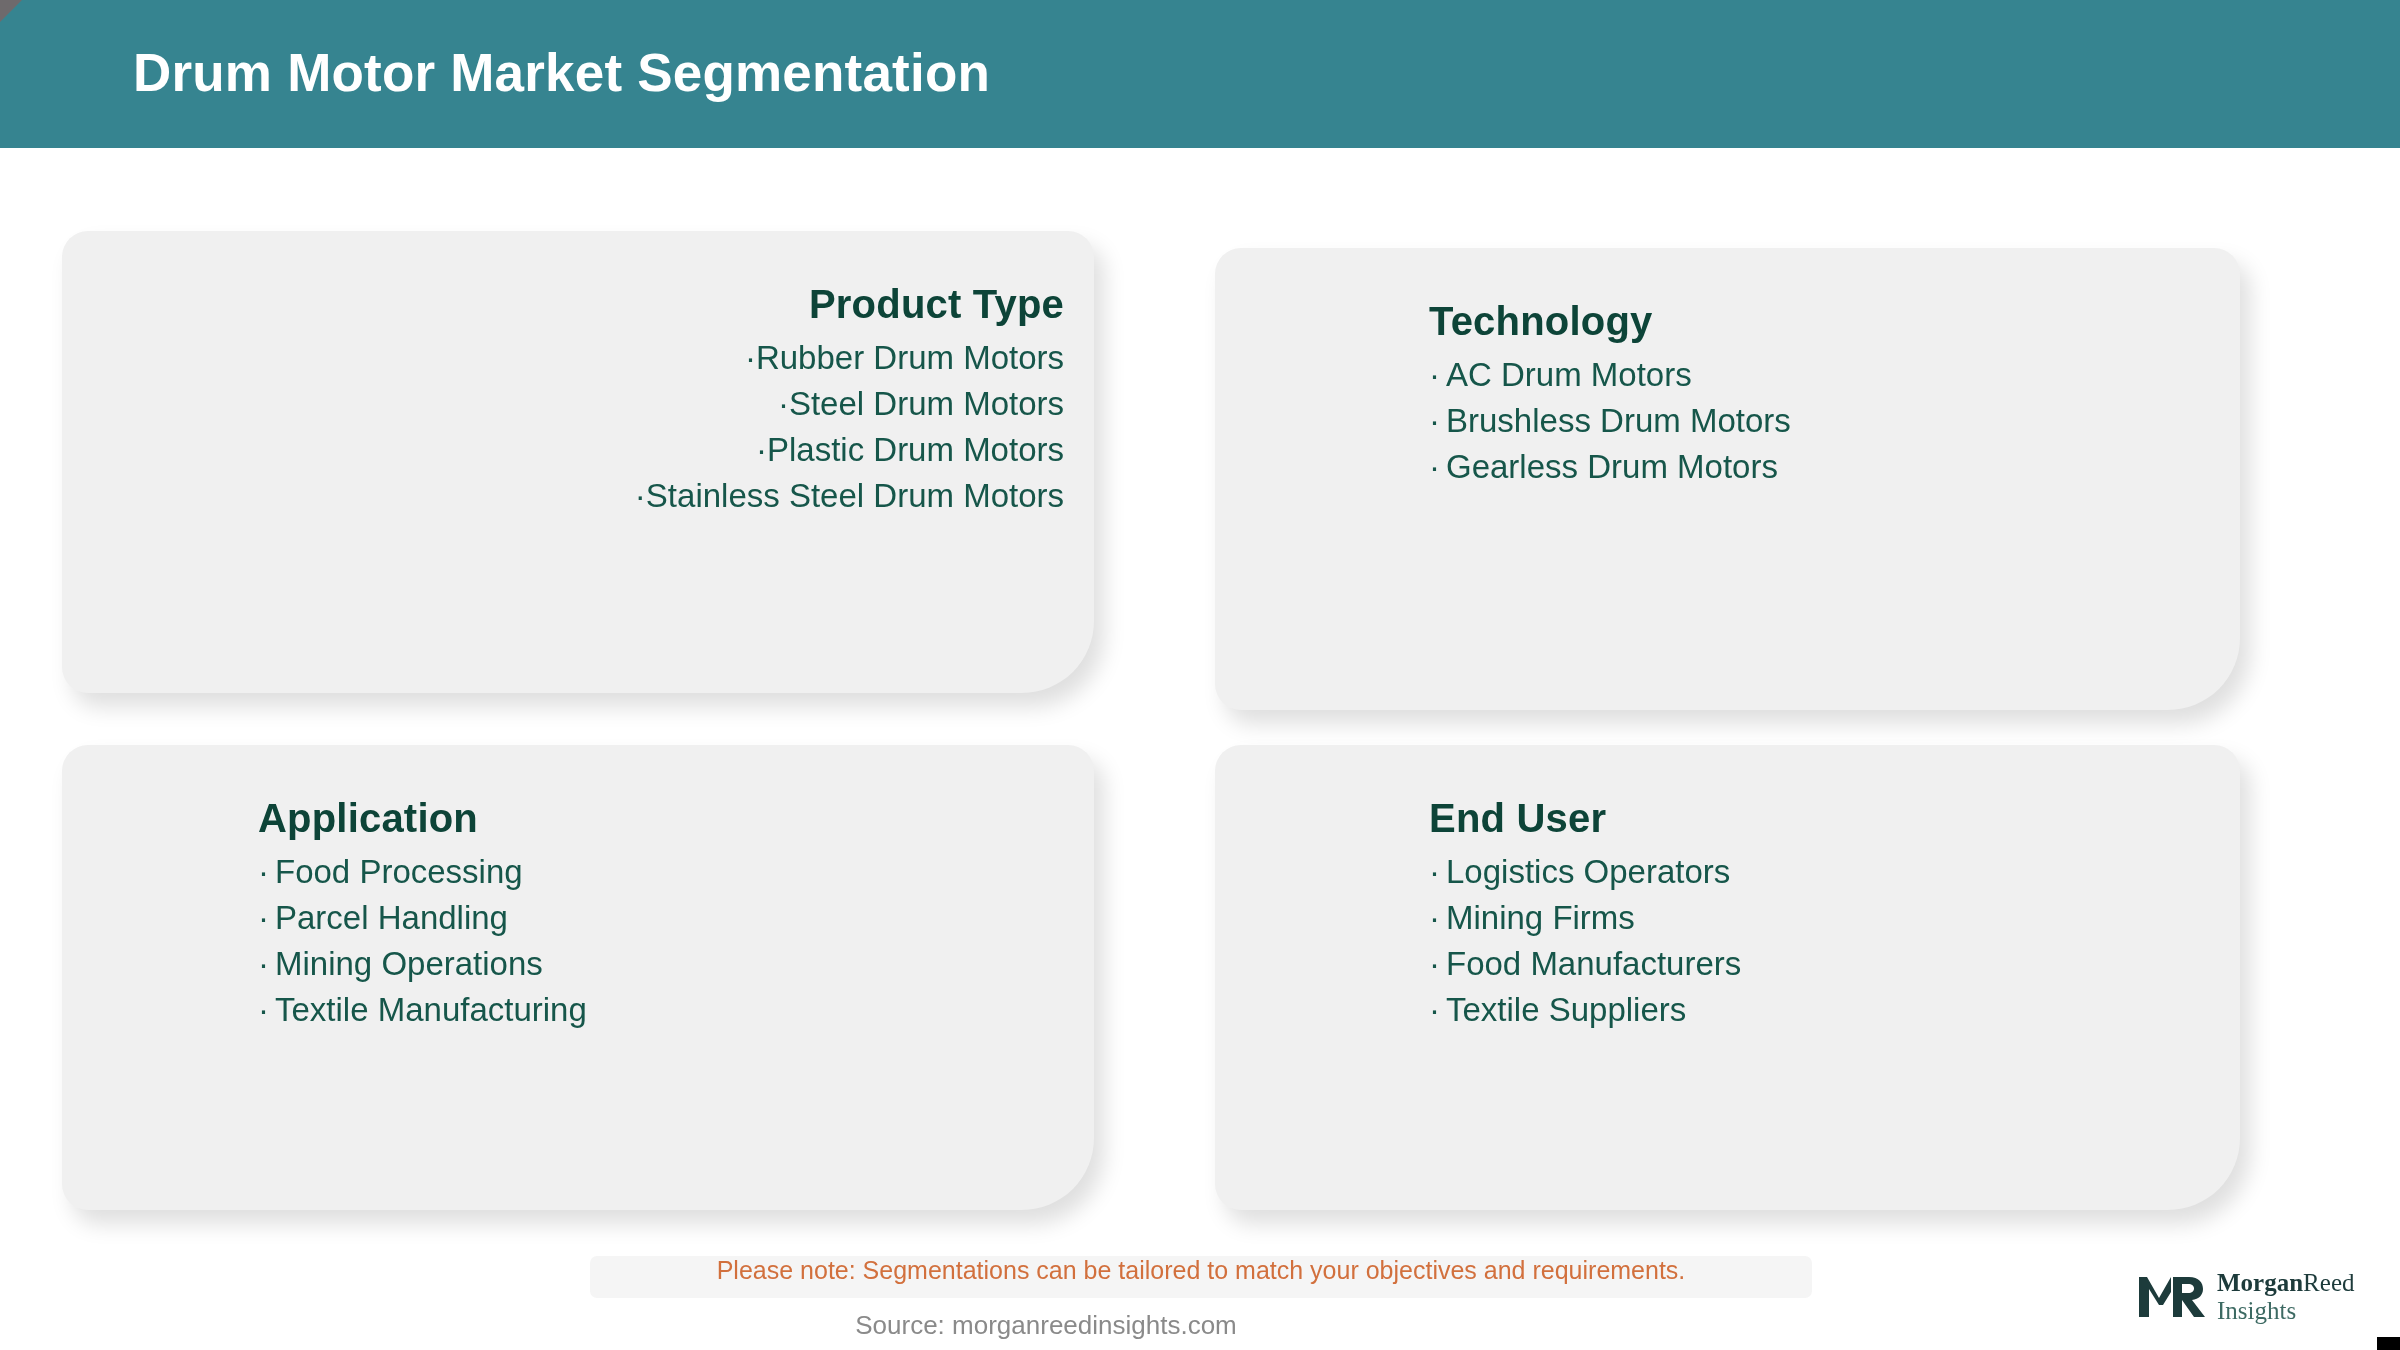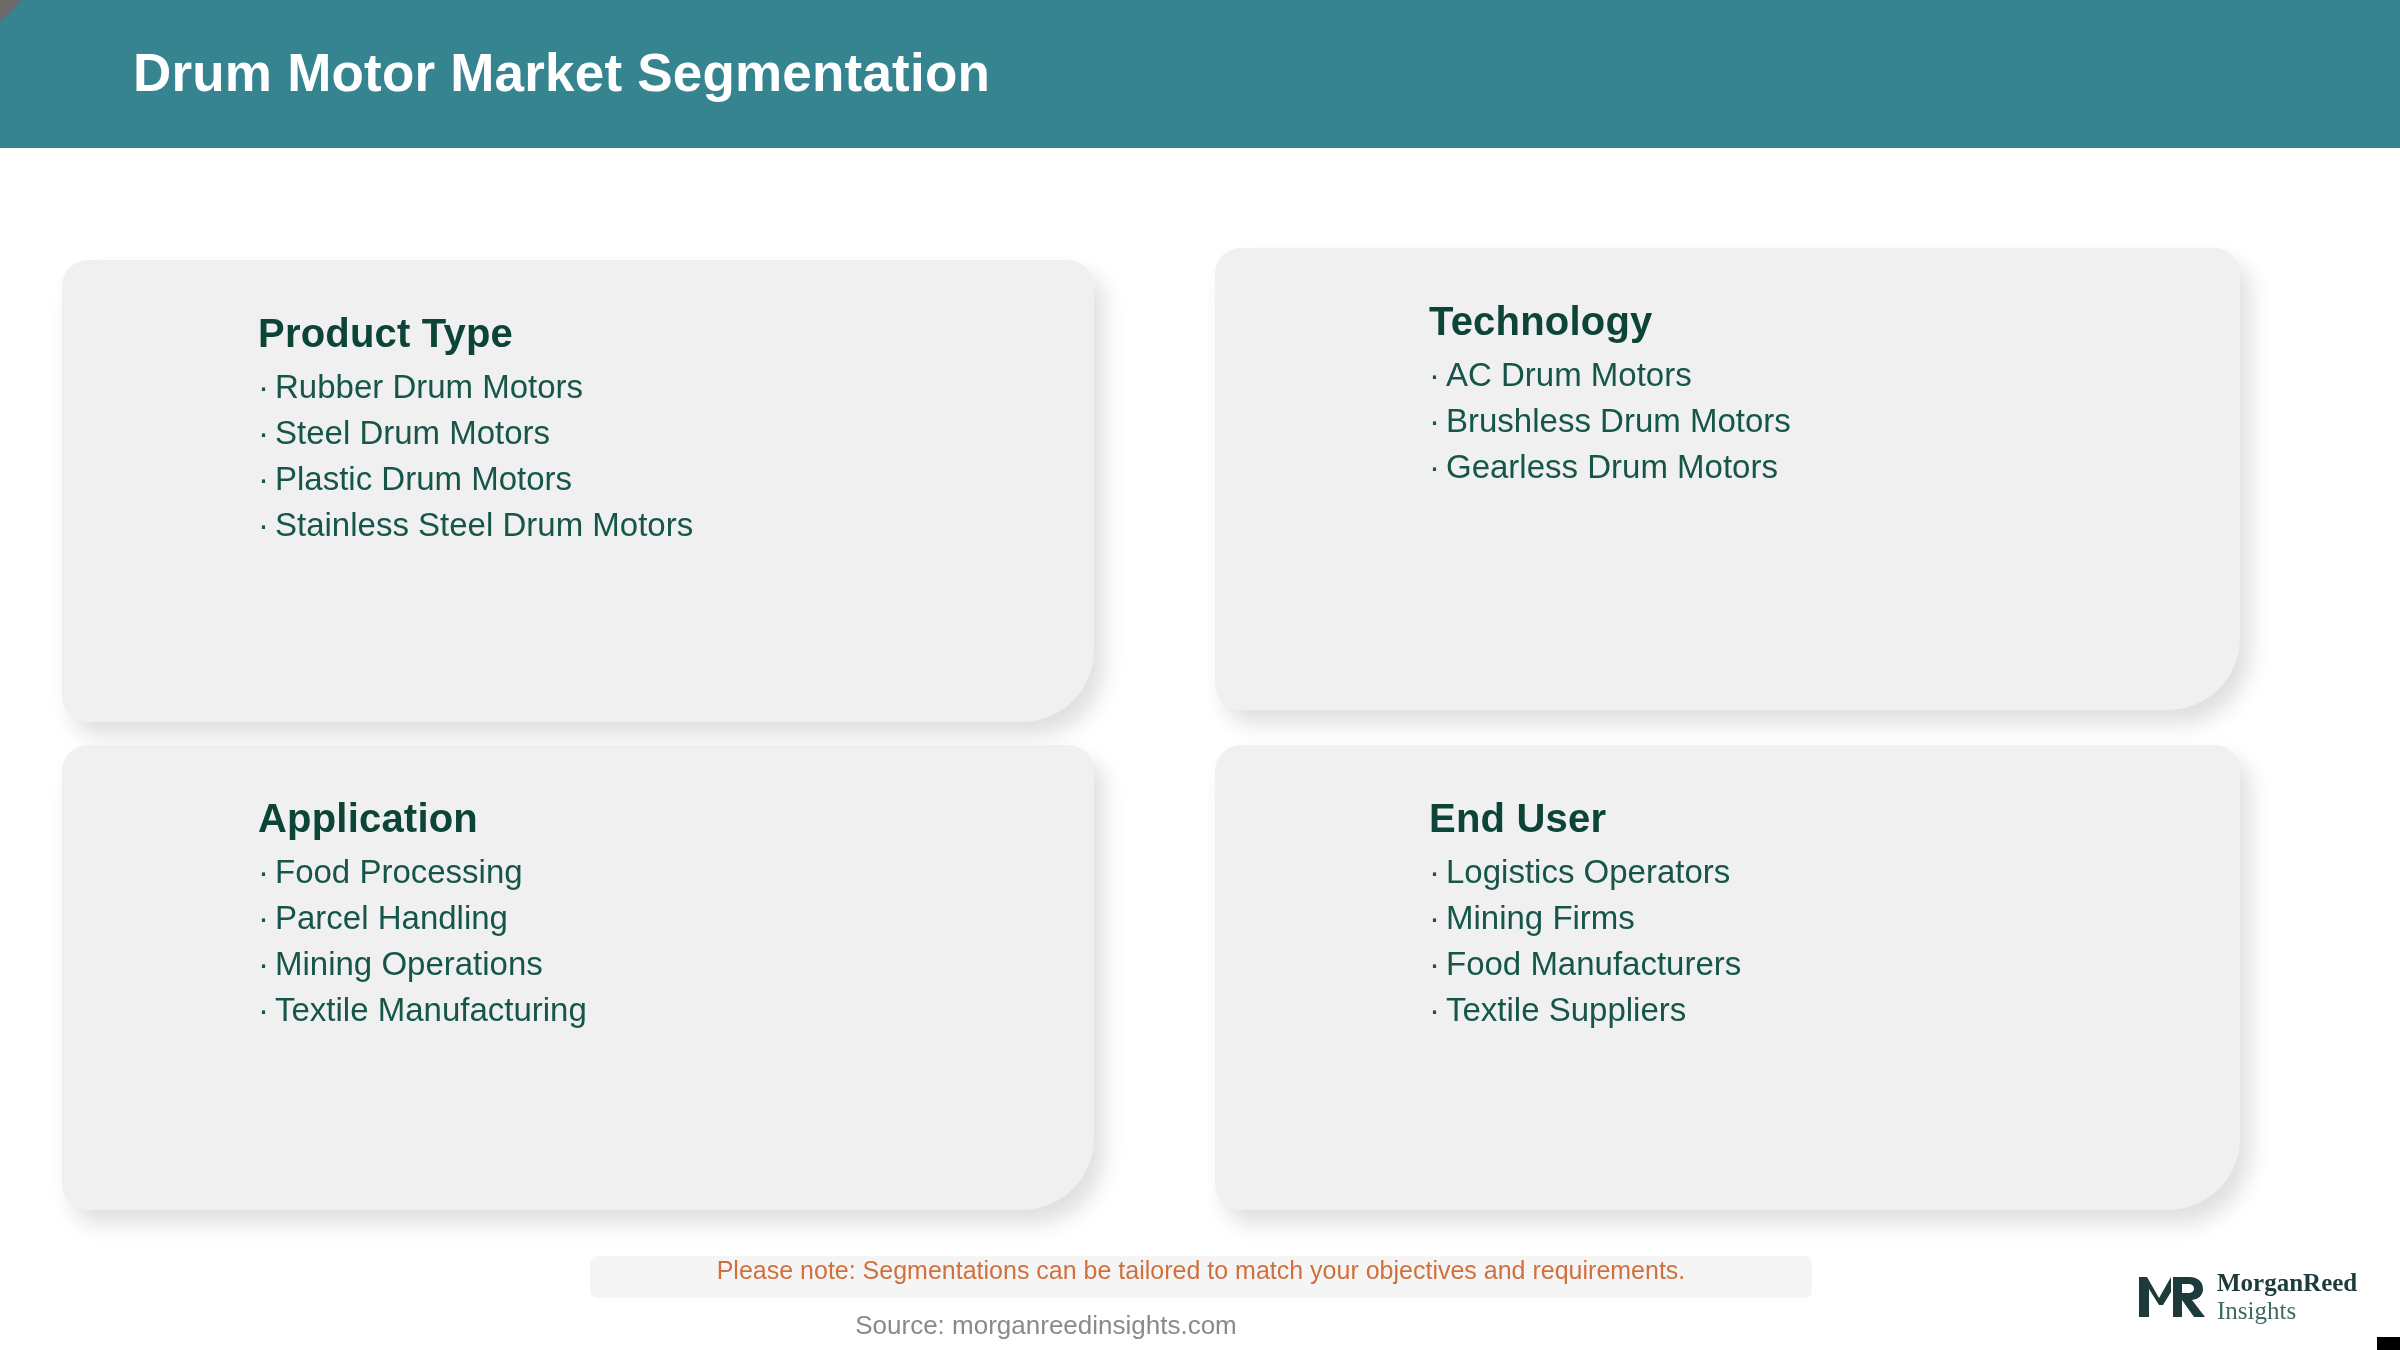--- a/index.html
+++ b/index.html
@@ -55,21 +55,21 @@
     height: 1060px;
   }
   .card {
     position: absolute;
     background: #f0f0f0;
     border-radius: 26px 26px 72px 26px;
     box-shadow: 10px 14px 22px rgba(0,0,0,0.13);
     box-sizing: border-box;
     padding: 0;
   }
-  .card.pos-0 { left: 62px;   top: 88px;  width: 1032px; height: 462px; }
+  .card.pos-0 { left: 62px;   top: 59px;  width: 1032px; height: 462px; text-align: right; }
   .card.pos-1 { left: 1215px; top: 76px;  width: 1025px; height: 462px; }
   .card.pos-2 { left: 62px;   top: 573px; width: 1032px; height: 465px; }
   .card.pos-3 { left: 1215px; top: 573px; width: 1025px; height: 465px; }
 
   .card-inner {
     position: absolute;
     left: 196px;
     top: 50px;
     right: 30px;
   }
@@ -136,21 +136,21 @@
     left: 2137px;
     top: 1270px;
     display: flex;
     align-items: center;
     gap: 10px;
   }
   .logo-mark { width: 70px; height: 45px; display: block; }
   .logo-words { display: flex; flex-direction: column; line-height: 1.0; }
   .logo-line-1 { font-family: "Liberation Serif", serif; font-size: 25px; color: #1d3b3b; white-space: nowrap; }
   .logo-line-1 b { font-weight: bold; }
-  .logo-line-1 span.reed { font-weight: bold; }
+  .logo-line-1 span.reed { font-weight: normal; }
   .logo-line-2 { font-family: "Liberation Serif", serif; font-size: 25px; color: #3d6a63; margin-top: 3px; }
 
   .bottom-right-marker {
     position: absolute;
     left: 2377px;
     top: 1337px;
     width: 23px;
     height: 13px;
     background: #000000;
   }

